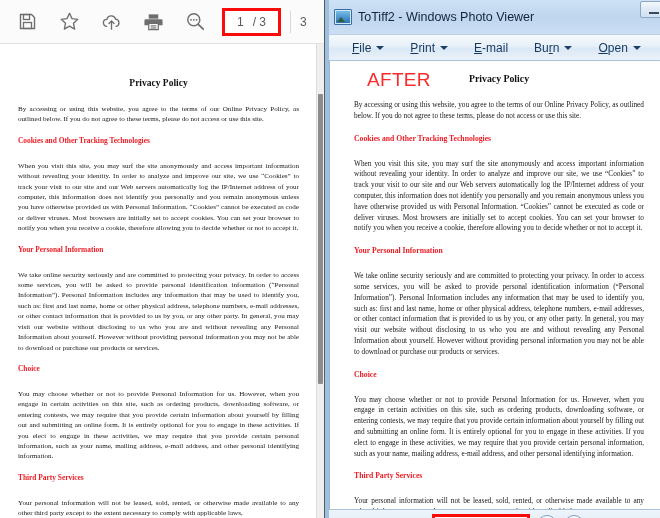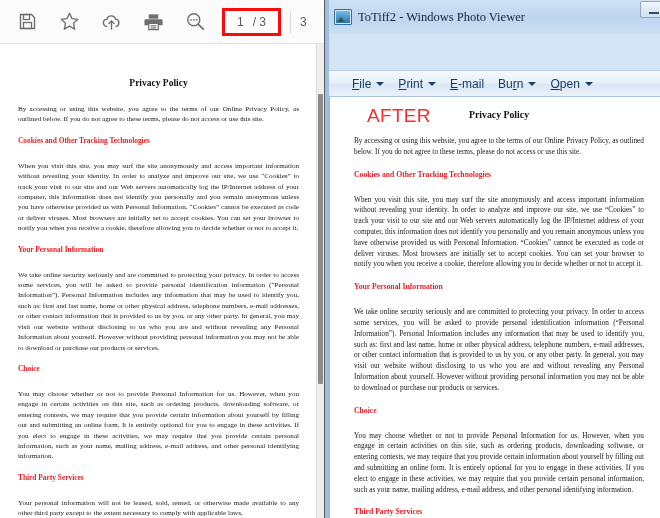--- a/index.html
+++ b/index.html
@@ -158,21 +158,20 @@
     border-left: 4px solid #9dc0e0;
     background: linear-gradient(to bottom, #d4e4f4 0%, #cfe0f2 100%);
   }
   .wpv-titlebar {
     position: relative;
     height: 34px;
     display: flex;
     align-items: center;
     padding-left: 5px;
     background: linear-gradient(to bottom, #cfe2f5 0%, #bfd6ef 50%, #cbdef3 100%);
-    font-family: Liberation Serif, serif;
   }
   .wpv-appicon {
     width: 16px; height: 14px;
     border: 1px solid #3b6ea5;
     background: linear-gradient(to bottom, #7fc4ec 0%, #4a93cc 55%, #2d6fae 100%);
     border-radius: 1px;
     position: relative;
     flex: 0 0 auto;
     box-shadow: inset 0 0 0 1px #cfe6f7;
   }
@@ -214,22 +213,21 @@
 
   .wpv-menubar {
     height: 27px;
     background: linear-gradient(to bottom, #f6fafd 0%, #e6eff8 48%, #dae7f4 52%, #eaf2fa 100%);
     border-top: 1px solid #b8cfe4;
     border-bottom: 1px solid #a9c2da;
     display: flex;
     align-items: center;
     padding-left: 16px;
     box-sizing: border-box;
-    gap: 0;
-    margin-top: 36px;
+    gap: 12px;
   }
   .menu-item {
     display: flex;
     align-items: center;
     gap: 5px;
     padding: 3px 7px;
     font-size: 12px;
     color: #14385f;
     cursor: pointer;
     white-space: nowrap;

